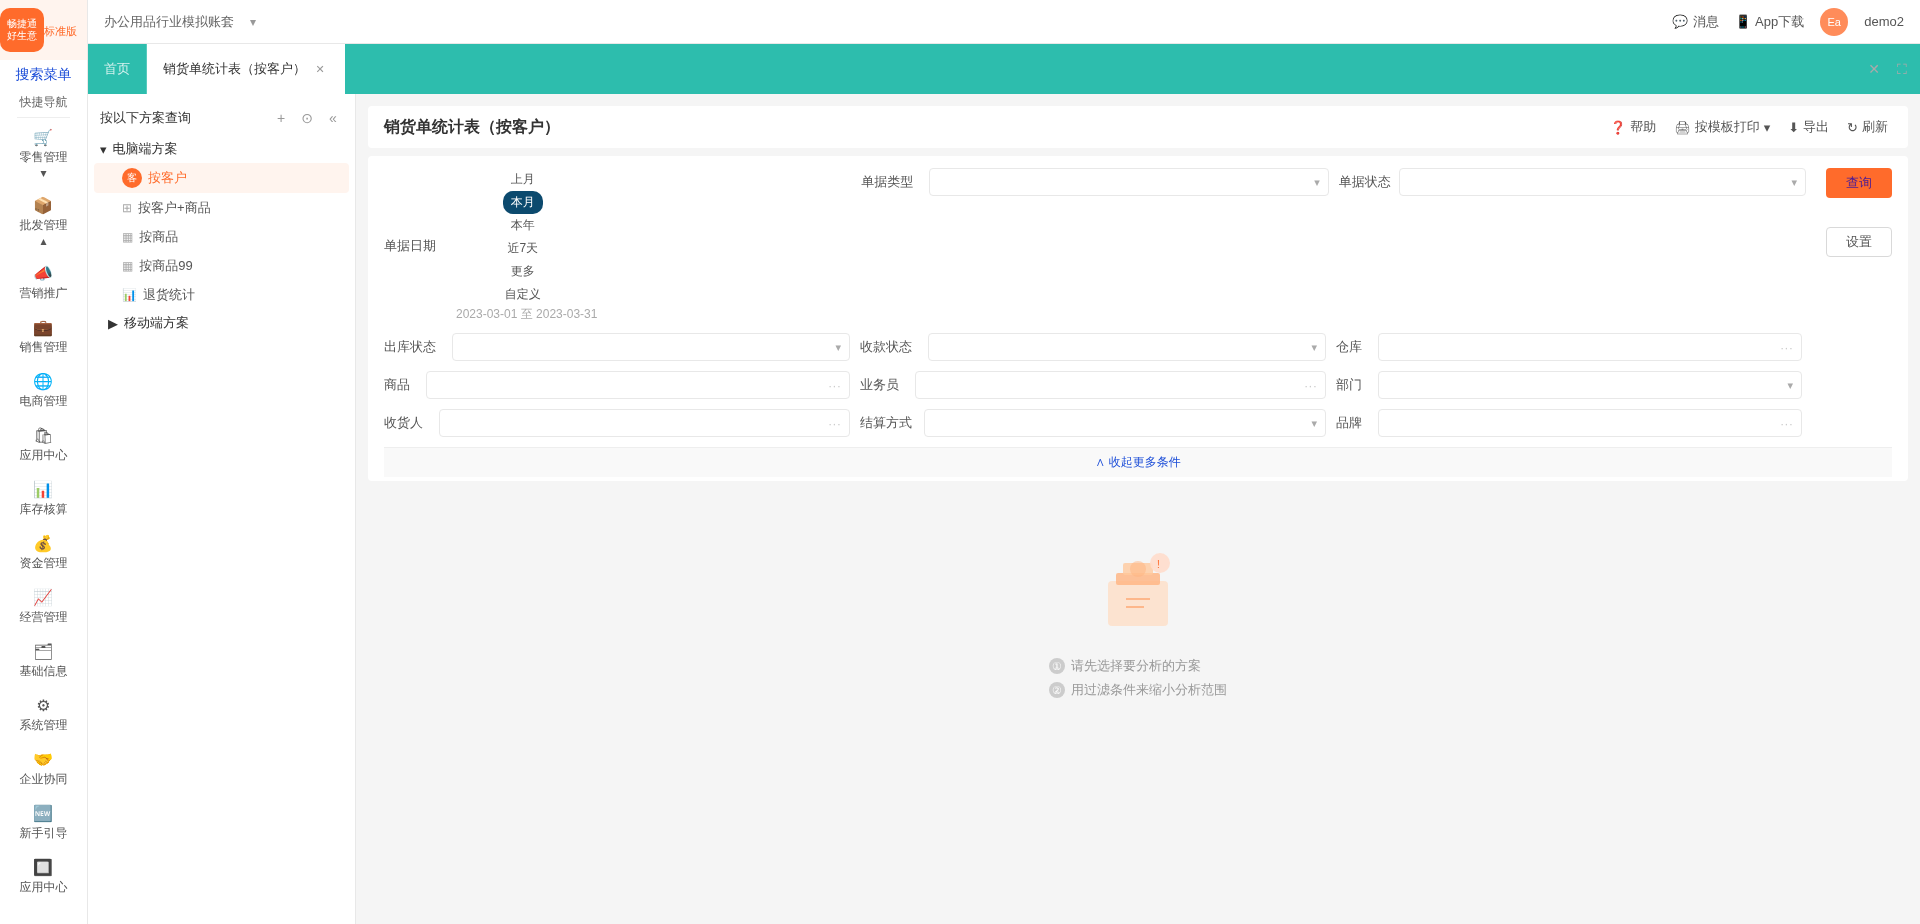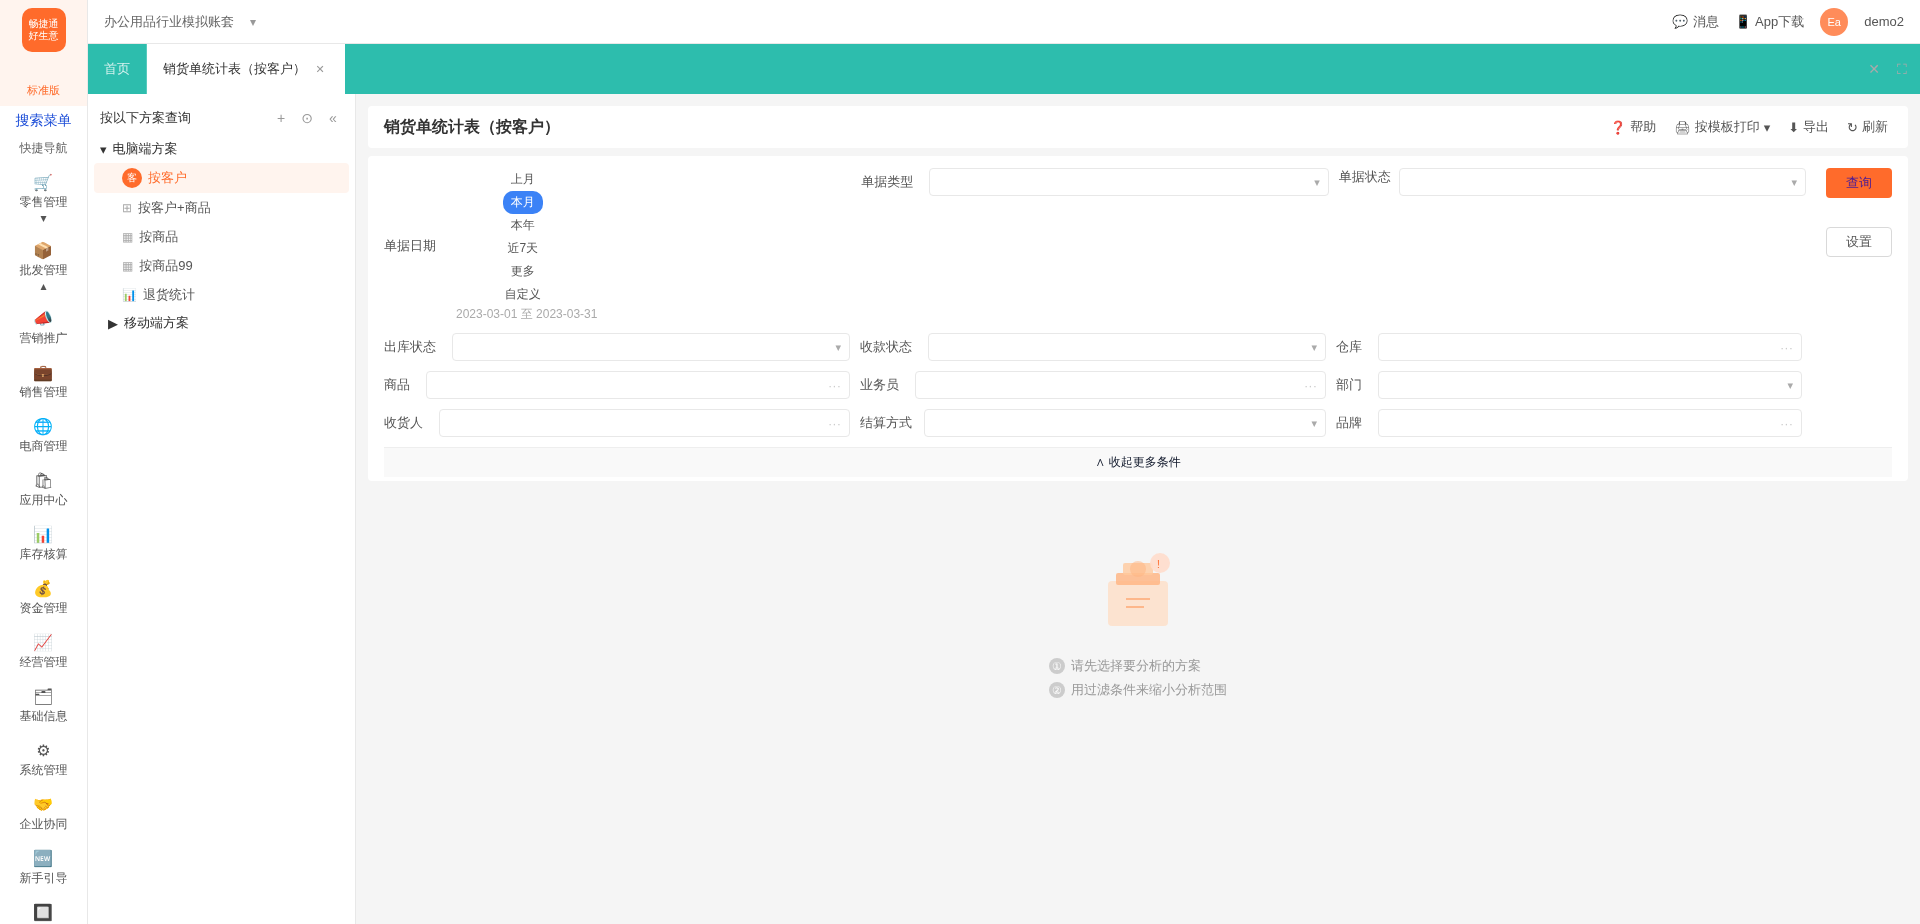--- a/index.html
+++ b/index.html
@@ -1,20 +1,20 @@
 <!DOCTYPE html>
 <html><head>
   <meta charset="utf-8">
   <style>
     * { box-sizing: border-box; margin: 0; padding: 0; }
     body { font-family: 'Microsoft YaHei', Arial, sans-serif; font-size: 13px; background: #f5f5f5; color: #333; display: flex; height: 924px; overflow: hidden; }
 
     
     .sidebar { width: 88px; background: #fff; border-right: 1px solid #e8e8e8; display: flex; flex-direction: column; align-items: center; height: 100%; overflow-y: auto; }
-    .sidebar-logo { width: 100%; padding: 8px 0; display: flex; flex-direction: column; align-items: center; background: #fff4ee; gap: 29px; }
+    .sidebar-logo { width: 100%; padding: 8px 0; display: flex; flex-direction: row; align-items: center; background: #fff4ee; }
     .sidebar-logo-icon { width: 44px; height: 44px; background: #ff6b2b; border-radius: 10px; display: flex; align-items: center; justify-content: center; }
     .sidebar-logo-icon span { color: white; font-size: 10px; text-align: center; line-height: 1.2; }
     .sidebar-logo-label { font-size: 11px; color: #ff6b2b; margin-top: 2px; }
     .sidebar-search { width: 100%; padding: 6px 4px; text-align: center; cursor: pointer; color: #1d4ed8; font-size: 14px; }
     .sidebar-nav { width: 100%; padding: 4px 0; text-align: center; cursor: pointer; color: #666; font-size: 12px; }
     .sidebar-divider { width: 60%; height: 1px; background: #eee; margin: 2px auto; }
     .sidebar-item { width: 100%; padding: 8px 4px; text-align: center; cursor: pointer; color: #555; font-size: 12px; display: flex; flex-direction: column; align-items: center; }
     .sidebar-item .icon { font-size: 16px; margin-bottom: 2px; }
 
     
@@ -64,25 +64,25 @@
     .page-header-actions { display: flex; gap: 10px; align-items: center; }
     .page-action-btn { display: flex; align-items: center; gap: 4px; cursor: pointer; color: #555; font-size: 13px; padding: 2px 4px; }
     .filter-label { font-size: 13px; color: #555; white-space: nowrap; margin-right: 8px; flex-shrink: 0; }
     .filter-control { flex: 1; min-height: 28px; border: 1px solid #e8e8e8; border-radius: 4px; padding: 2px 8px; font-size: 13px; color: #333; cursor: pointer; display: flex; align-items: center; justify-content: space-between; }
     .filter-control-dots { color: #ccc; cursor: pointer; }
     .filter-control-chevron { color: #aaa; font-size: 11px; }
 
     
     .date-selector { display: flex; align-items: center; gap: 0; flex-direction: column; }
     .date-btn { padding: 3px 8px; border-radius: 3px; cursor: pointer; font-size: 12px; color: #555; }
-    .date-btn.active { background: #3b82f6; color: white; border-radius: 10px; }
+    .date-btn.active { background: #0c4a6e; color: white; border-radius: 10px; }
     .date-range { font-size: 12px; color: #aaa; margin-left: 8px; }
 
     
-    .collapse-bar { text-align: center; padding: 6px 0; cursor: pointer; color: #0f172a; font-size: 12px; background: #f9f9f9; border-top: 1px solid #eee; margin-top: 4px; }
+    .collapse-bar { text-align: center; padding: 6px 0; cursor: pointer; color: #1d4ed8; font-size: 12px; background: #f9f9f9; border-top: 1px solid #eee; margin-top: 4px; }
 
     
     .query-buttons { display: flex; flex-direction: column; gap: 6px; margin-left: 10px; }
     .btn-query { background: #ff6b2b; color: #4c1d95; border: none; border-radius: 4px; padding: 6px 20px; cursor: pointer; font-size: 13px; }
     .btn-settings { background: #fff; color: #555; border: 1px solid #d9d9d9; border-radius: 4px; padding: 5px 16px; cursor: pointer; font-size: 13px; margin-top: 23px; }
 
     
     .empty-state { display: flex; flex-direction: column; align-items: center; justify-content: center; padding: 60px 20px; text-align: center; }
     .empty-icon { width: 100px; height: 100px; margin-bottom: 16px; }
     .empty-tips { list-style: none; }
@@ -291,21 +291,21 @@
               <span class="date-range">2023-03-01 至 2023-03-31</span>
             </div>
           </div>
           <div style="flex:1; display:flex; align-items:center; gap:8px;">
             <span class="filter-label">单据类型</span>
             <div class="filter-control">
               <span></span>
               <span class="filter-control-chevron">▾</span>
             </div>
           </div>
-          <div style="flex:1; display:flex; align-items:flex-start; ">
+          <div style="flex:1; display:flex; align-items:center; ">
             <span class="filter-label">单据状态</span>
             <div class="filter-control">
               <span></span>
               <span class="filter-control-chevron">▾</span>
             </div>
           </div>
           <div class="query-buttons">
             <button class="btn-query">查询</button>
             <button class="btn-settings">设置</button>
           </div>

